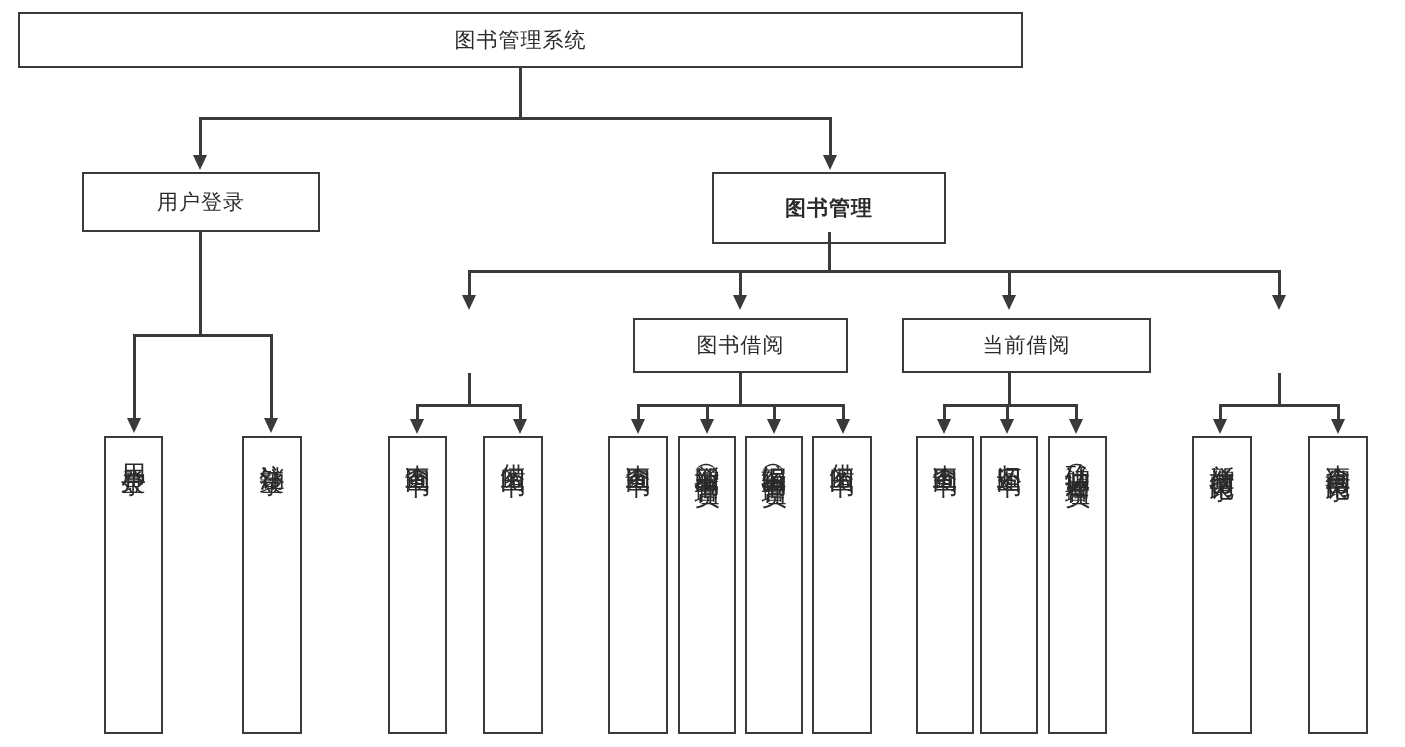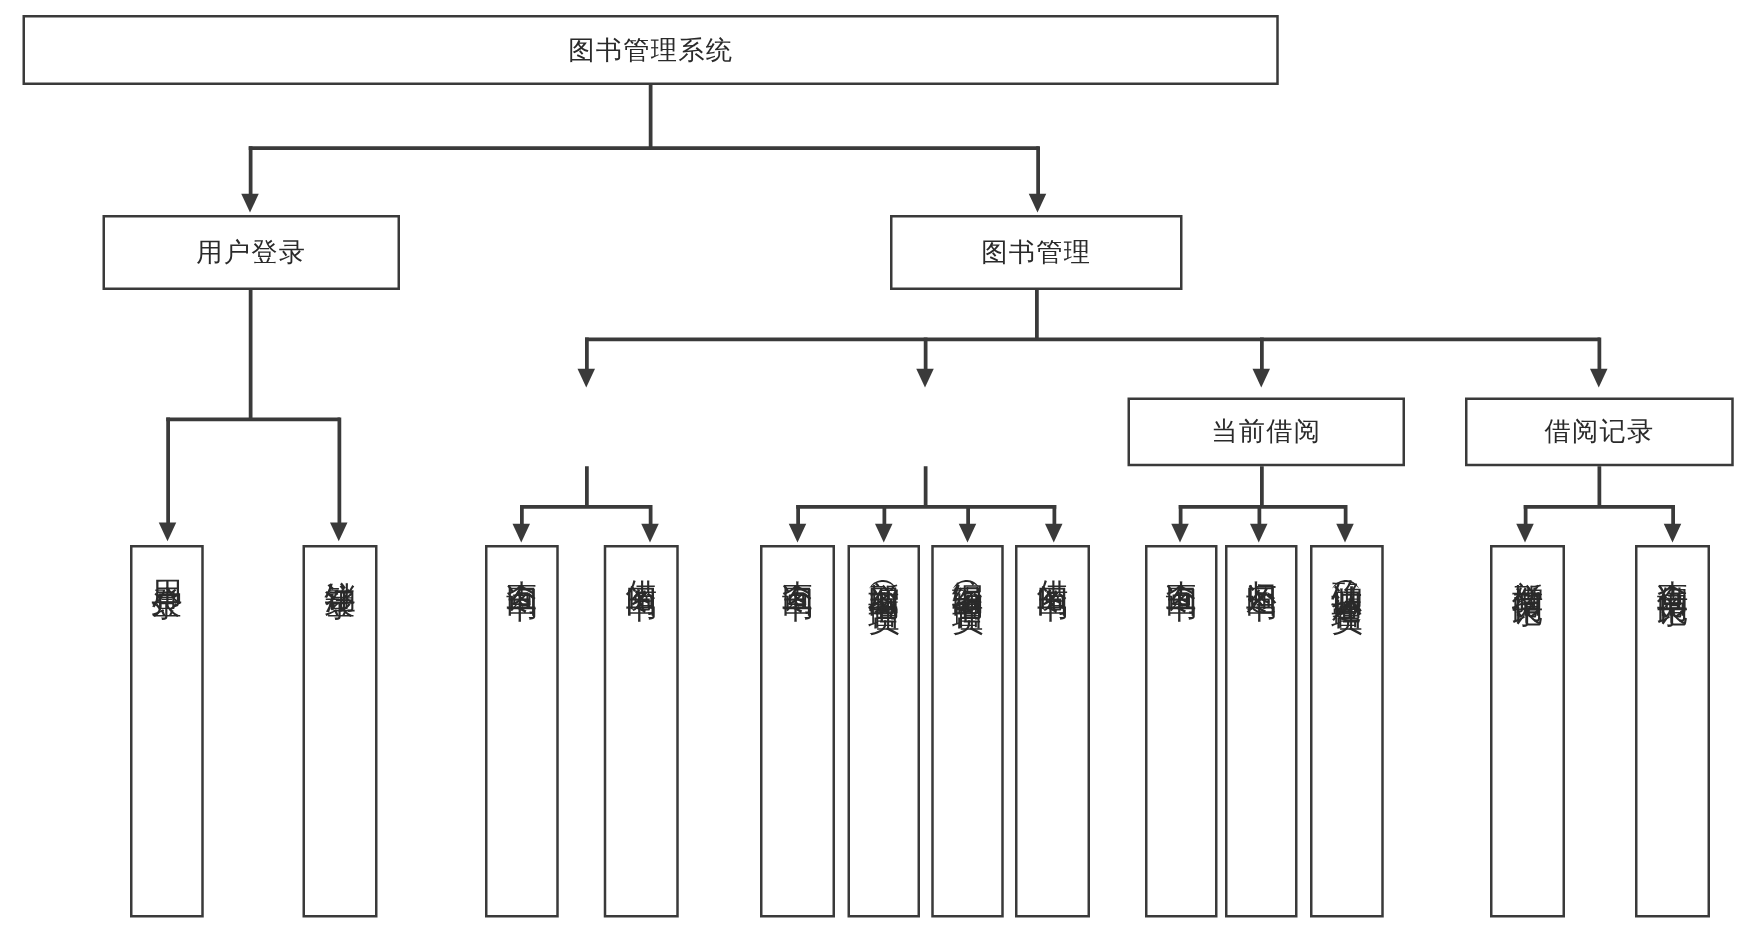--- a/index.html
+++ b/index.html
@@ -98,21 +98,21 @@
   <div class="edge vline" style="left:199px; top:117px; height:40px;"></div>
   <div class="arrow" style="left:193px; top:155px;"></div>
 
   <div class="edge vline" style="left:829px; top:117px; height:40px;"></div>
   <div class="arrow" style="left:823px; top:155px;"></div>
 
   <div class="node h" style="left:82px; top:172px; width:238px; height:60px;">
     <span class="node-label">用户登录</span>
   </div>
 
-  <div class="node h" style="left:712px; top:172px; width:234px; height:60px;">
+  <div class="node h" style="left:712px; top:172px; width:234px; height:72px;font-weight:bold;">
     <span class="node-label">图书管理</span>
   </div>
 
   <div class="edge vline" style="left:199px; top:232px; height:103px;"></div>
   <div class="edge hline" style="left:133px; top:334px; width:139px;"></div>
   <div class="edge vline" style="left:133px; top:334px; height:86px;"></div>
   <div class="arrow" style="left:127px; top:418px;"></div>
   <div class="edge vline" style="left:270px; top:334px; height:86px;"></div>
   <div class="arrow" style="left:264px; top:418px;"></div>
 
@@ -120,25 +120,25 @@
   <div class="edge hline" style="left:468px; top:270px; width:812px;"></div>
   <div class="edge vline" style="left:468px; top:270px; height:27px;"></div>
   <div class="arrow" style="left:462px; top:295px;"></div>
   <div class="edge vline" style="left:739px; top:270px; height:27px;"></div>
   <div class="arrow" style="left:733px; top:295px;"></div>
   <div class="edge vline" style="left:1008px; top:270px; height:27px;"></div>
   <div class="arrow" style="left:1002px; top:295px;"></div>
   <div class="edge vline" style="left:1278px; top:270px; height:27px;"></div>
   <div class="arrow" style="left:1272px; top:295px;"></div>
 
-  <div class="node h" style="left:902px; top:318px; width:222px; height:55px;">
+  <div class="node h" style="left:633px; top:318px; width:215px; height:55px;">
+    <span class="node-label">图书借阅</span>
+  </div>
+  <div class="node h" style="left:902px; top:318px; width:249px; height:55px;">
     <span class="node-label">当前借阅</span>
-  </div>
-  <div class="node h" style="left:1172px; top:318px; width:215px; height:55px;">
-    <span class="node-label">借阅记录</span>
   </div>
 
   <div class="edge vline" style="left:468px; top:373px; height:33px;"></div>
   <div class="edge hline" style="left:416px; top:404px; width:105px;"></div>
   <div class="edge vline" style="left:416px; top:404px; height:17px;"></div>
   <div class="arrow" style="left:410px; top:419px;"></div>
   <div class="edge vline" style="left:519px; top:404px; height:17px;"></div>
   <div class="arrow" style="left:513px; top:419px;"></div>
 
   <div class="edge vline" style="left:739px; top:373px; height:33px;"></div>

